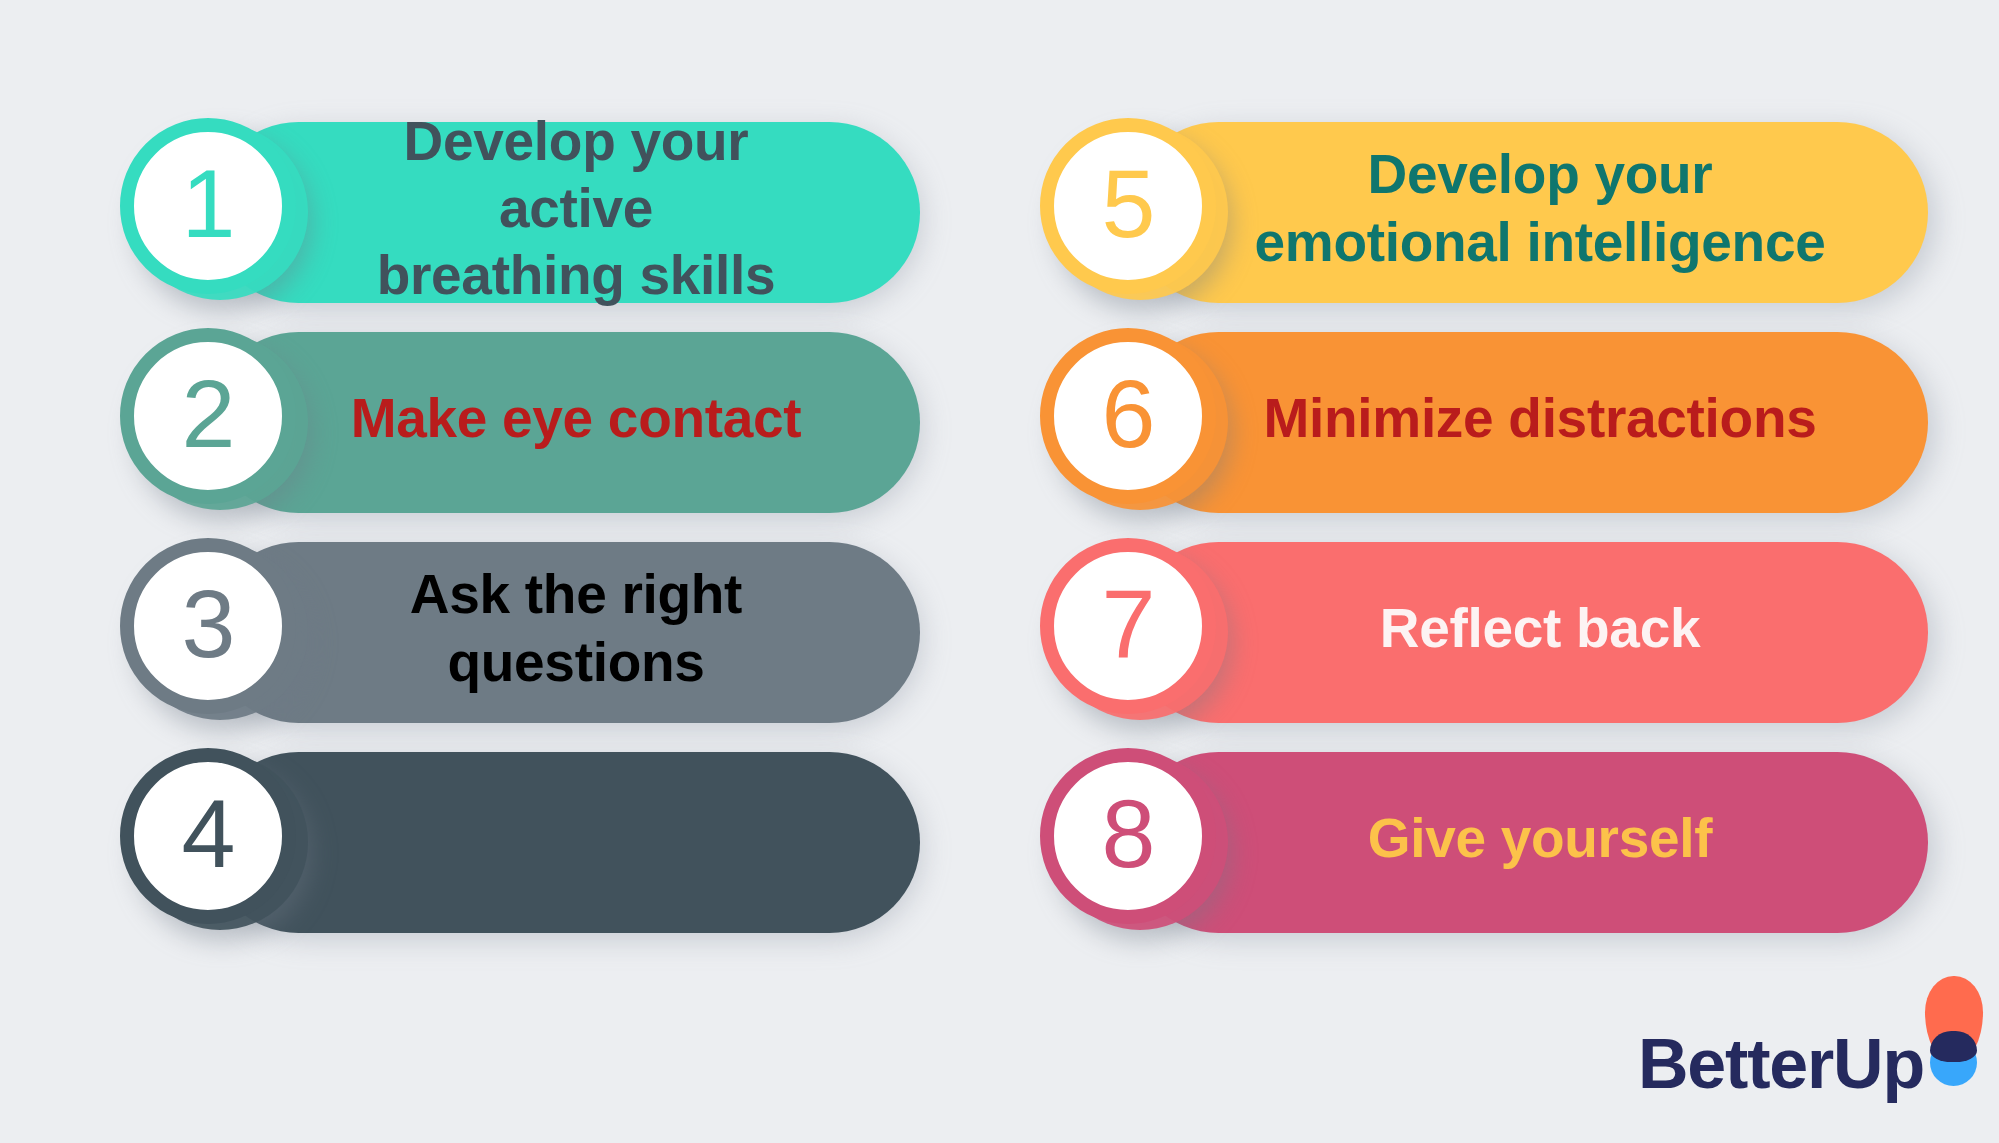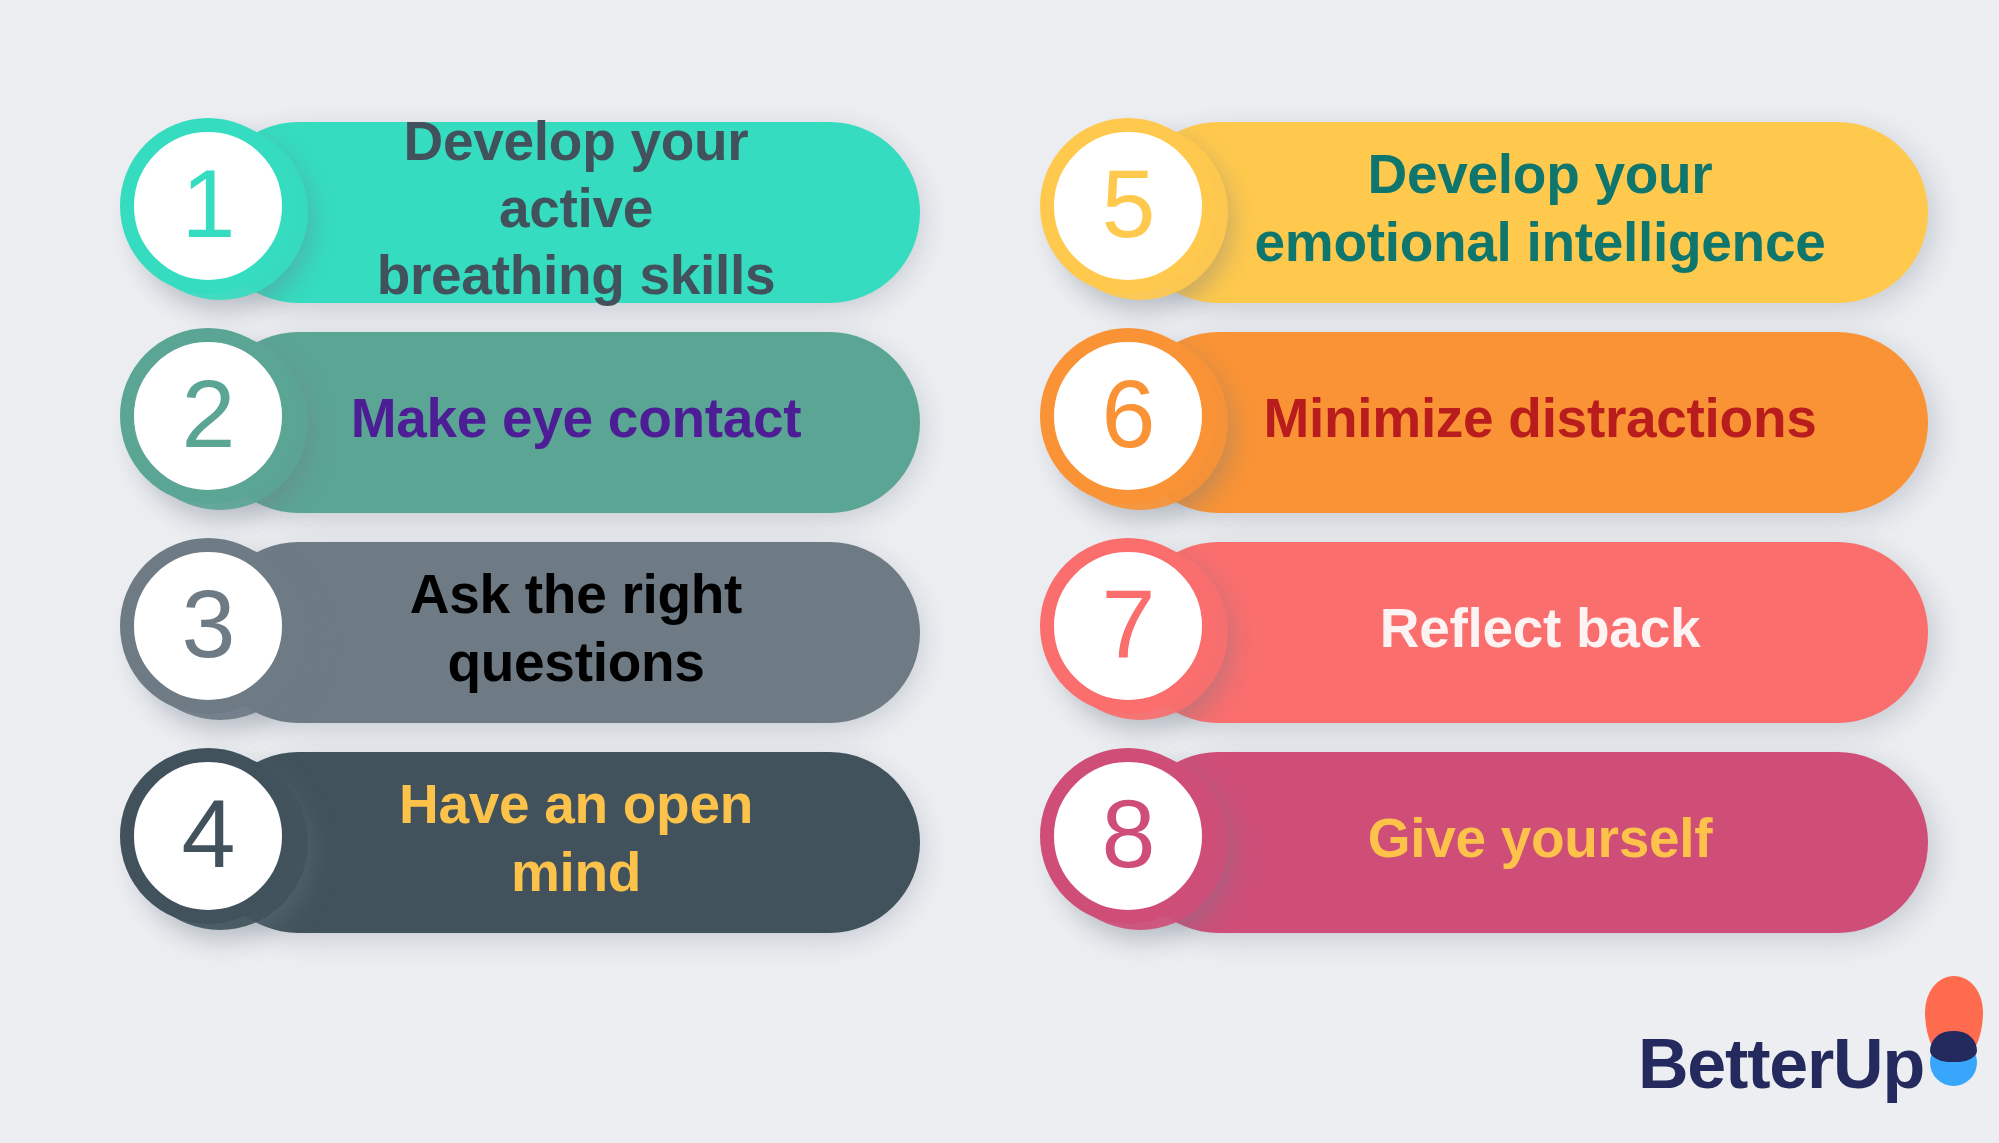--- a/index.html
+++ b/index.html
@@ -175,21 +175,21 @@
           <div class="circle-shadow"></div>
           <div class="circle-back" style="background: rgb(53, 220, 192);"></div>
           <div class="circle" style="border: 14px solid rgb(53, 220, 192);">
             <span class="num" style="color: rgb(53, 220, 192);">1</span>
           </div>
         </div>
       </div>
       <div class="step-row r1">
         <div class="bar-shadow"></div>
         <div class="bar" style="background: rgb(91, 165, 149);"></div>
-        <div class="bar-label" style="color: #4c1d95;">
+        <div class="bar-label" style="color: #b91c1c;">
           <span>Make eye contact</span>
         </div>
         <div class="circle-wrap">
           <div class="circle-shadow"></div>
           <div class="circle-back" style="background: rgb(91, 165, 149);"></div>
           <div class="circle" style="border: 14px solid rgb(91, 165, 149);">
             <span class="num" style="color: rgb(91, 165, 149);">2</span>
           </div>
         </div>
       </div>
@@ -203,23 +203,20 @@
           <div class="circle-shadow"></div>
           <div class="circle-back" style="background: rgb(110, 123, 133);"></div>
           <div class="circle" style="border: 14px solid rgb(110, 123, 133);">
             <span class="num" style="color: rgb(110, 123, 133);">3</span>
           </div>
         </div>
       </div>
       <div class="step-row r3">
         <div class="bar-shadow"></div>
         <div class="bar" style="background: rgb(65, 82, 92);"></div>
-        <div class="bar-label" style="color: rgb(252, 194, 74);">
-          <span>Have an open mind</span>
-        </div>
         <div class="circle-wrap">
           <div class="circle-shadow"></div>
           <div class="circle-back" style="background: rgb(65, 82, 92);"></div>
           <div class="circle" style="border: 14px solid rgb(65, 82, 92);">
             <span class="num" style="color: rgb(65, 82, 92);">4</span>
           </div>
         </div>
       </div>
     </div>
   <div class="column" id="col-right">

